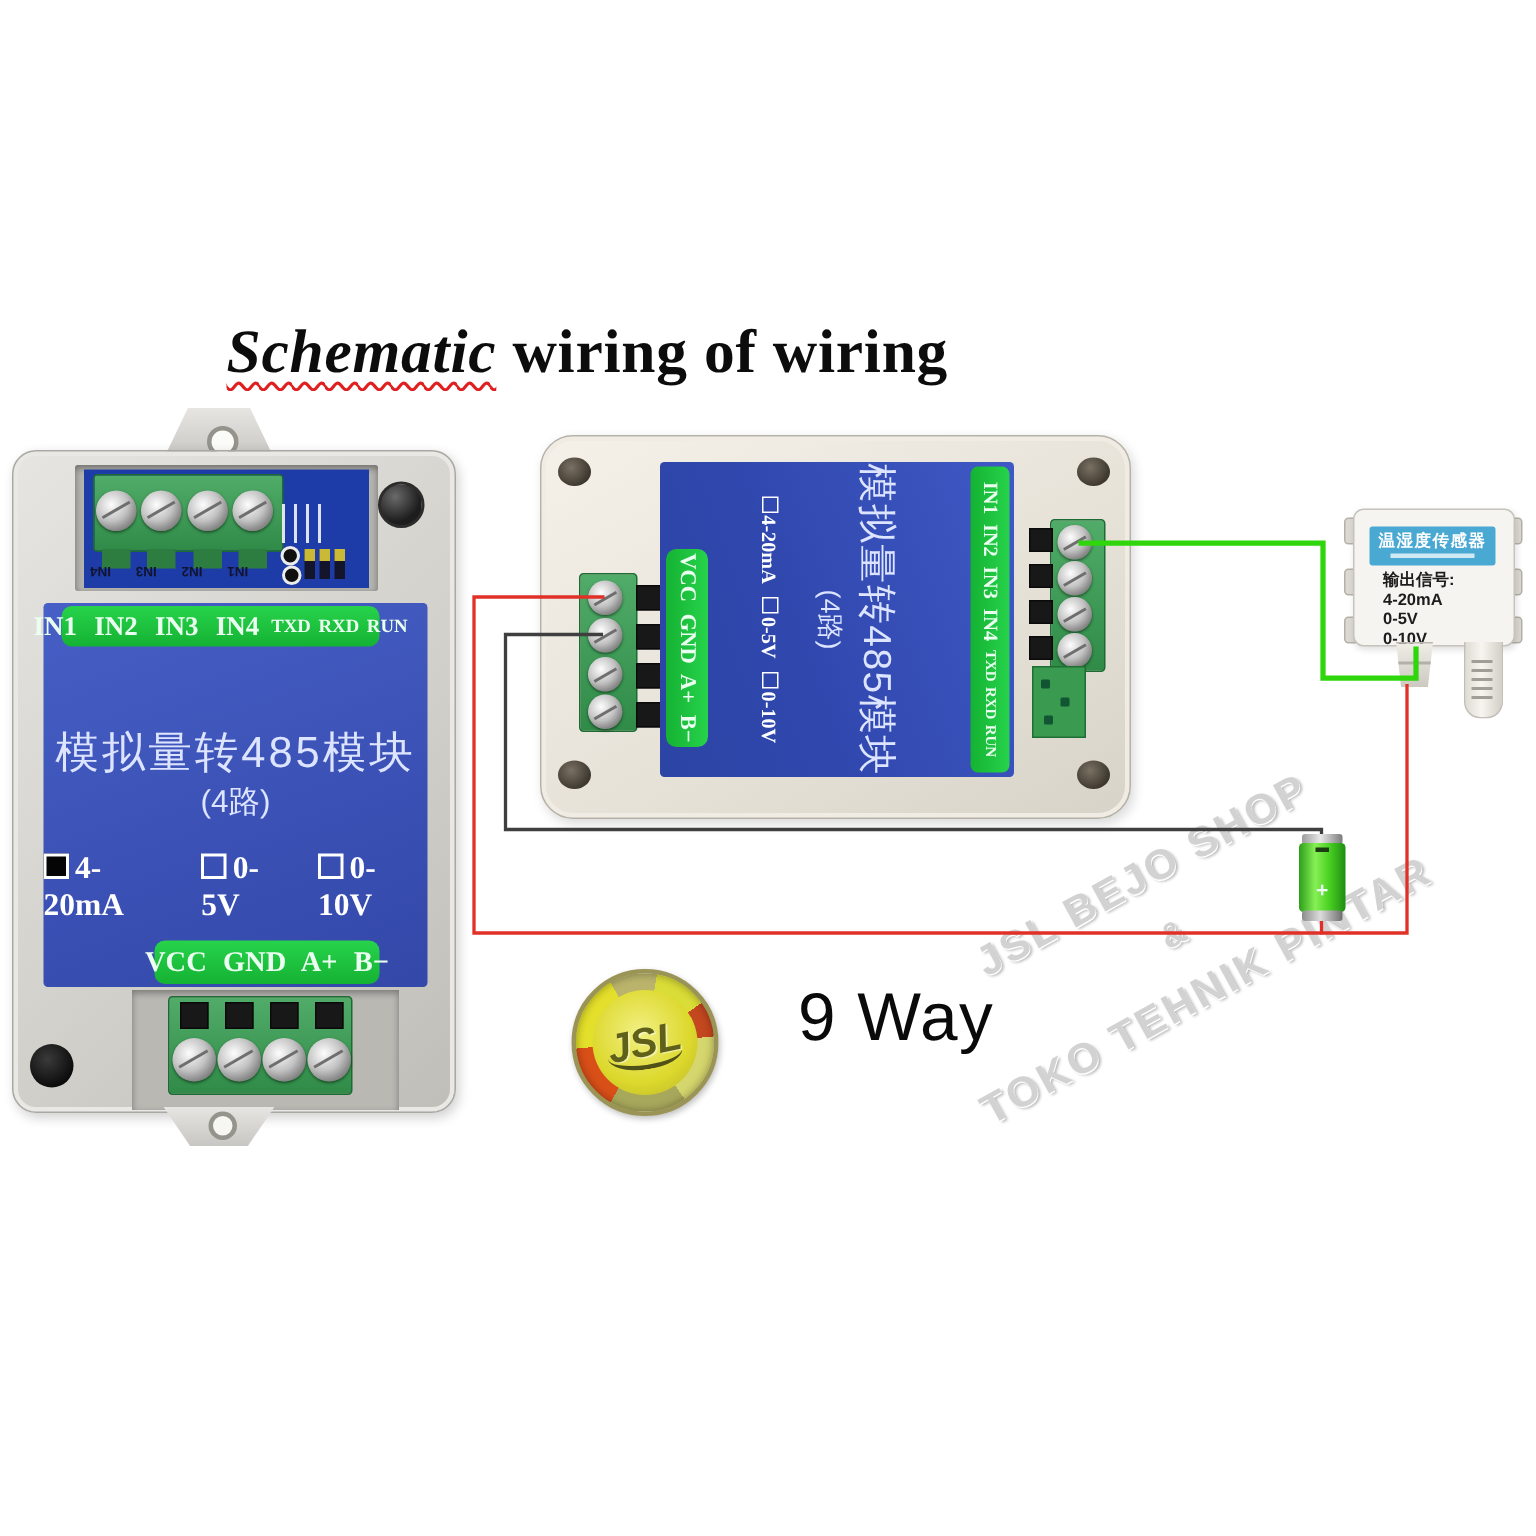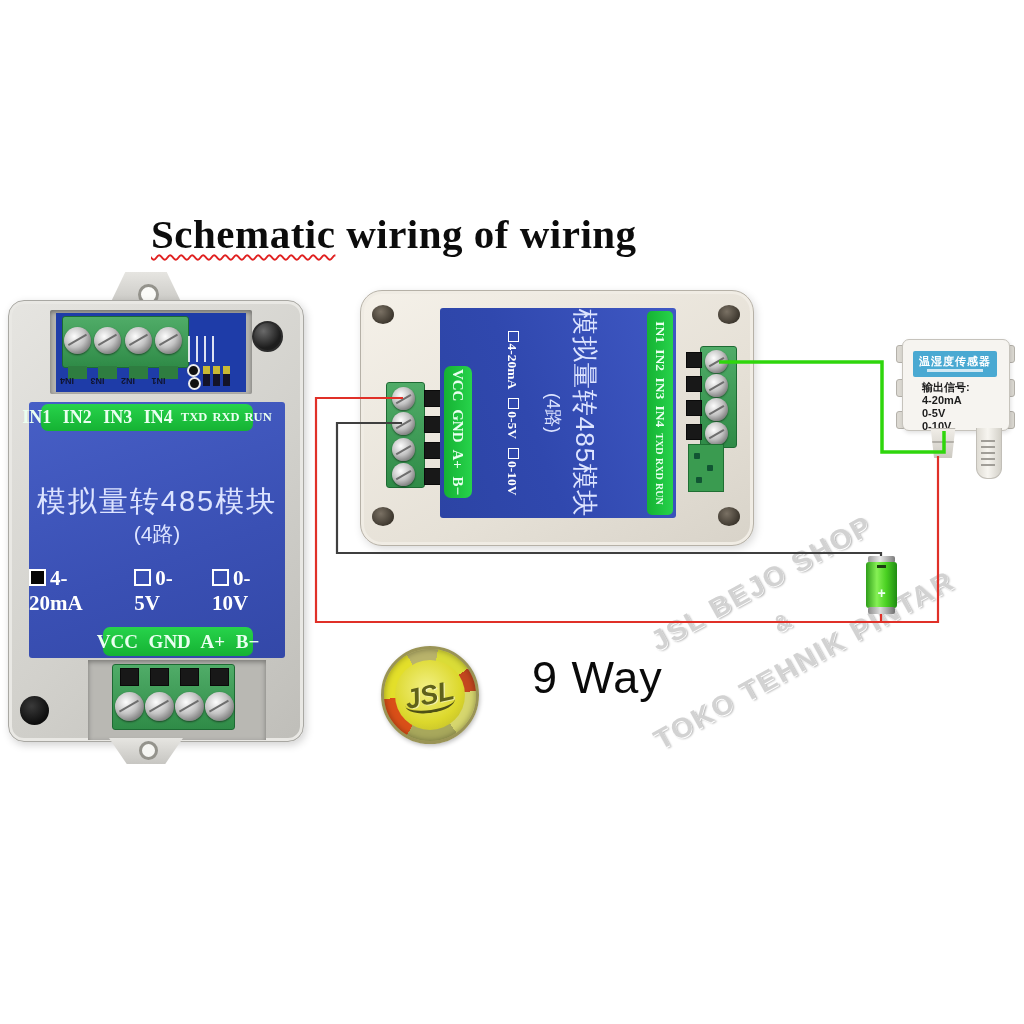--- a/index.html
+++ b/index.html
@@ -3,21 +3,21 @@
 <meta charset="utf-8">
 <style>
   html,body{margin:0;padding:0;background:#fff;}
   #canvas{position:relative;width:1024px;height:1024px;background:#fff;overflow:hidden;
           font-family:"Liberation Sans",sans-serif;}
   .abs{position:absolute;}
 
   
   #heading{left:151px;top:210px;font-family:"Liberation Serif",serif;font-weight:bold;
            font-size:41px;color:#0c0c0c;letter-spacing:.5px;white-space:nowrap;}
-  #heading .wavy{text-decoration:underline wavy #e02020;text-decoration-thickness:1.5px;text-underline-offset:6px;}
+  #heading .wavy{text-decoration:underline wavy #e02020;text-decoration-thickness:1.5px;text-underline-offset:6px;font-style:italic;}
 
   
   .ear{background:linear-gradient(#e6e5e1,#c7c6c2);}
   #ear-top{left:109px;top:272px;width:74px;height:34px;clip-path:polygon(22% 0,78% 0,100% 100%,0 100%);}
   #ear-top-hole{left:138px;top:284px;width:15px;height:15px;border-radius:50%;background:#fbfbf8;border:3px solid #94938c;}
   #lm-case{left:8px;top:300px;width:294px;height:440px;border-radius:16px;border:1px solid #a9a8a3;
            background:linear-gradient(135deg,#e6e5e1,#d2d1cc 55%,#bfbeb9);
            box-shadow:inset 0 0 0 3px #e9e8e4,2px 3px 8px rgba(0,0,0,.18);}
   #lm-recess-top{left:50px;top:310px;width:202px;height:84px;background:#b5b4af;border-radius:2px;
                  box-shadow:inset 0 2px 5px rgba(0,0,0,.4);}

